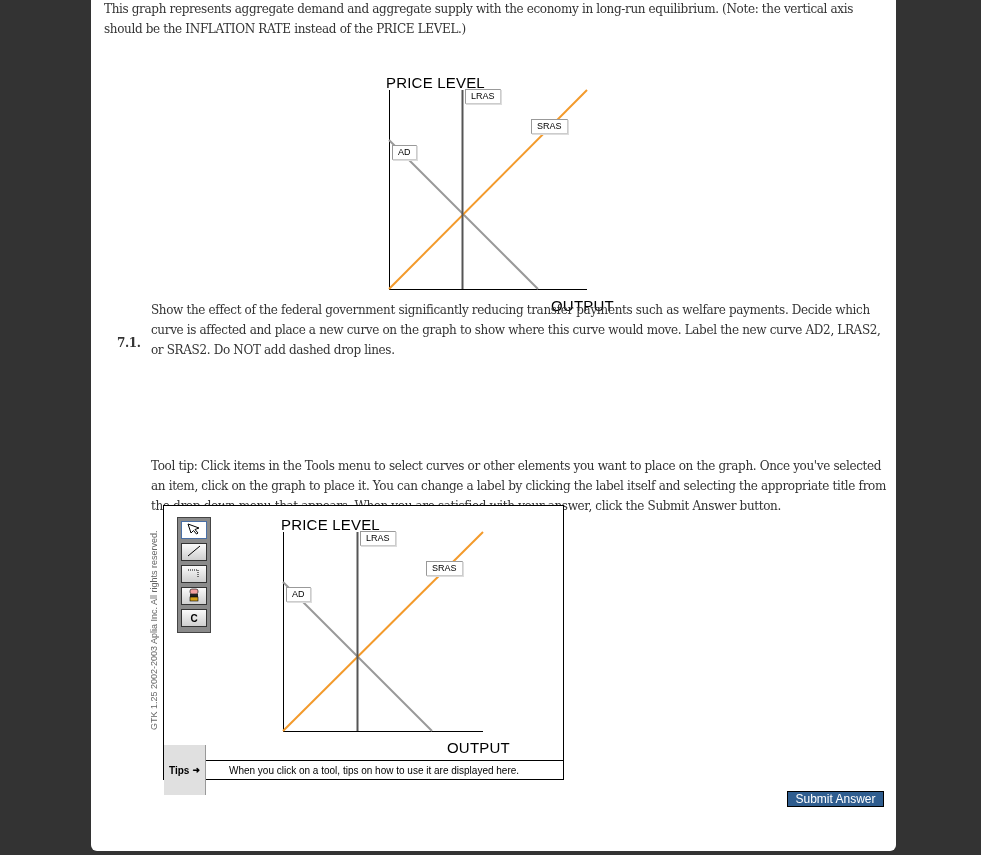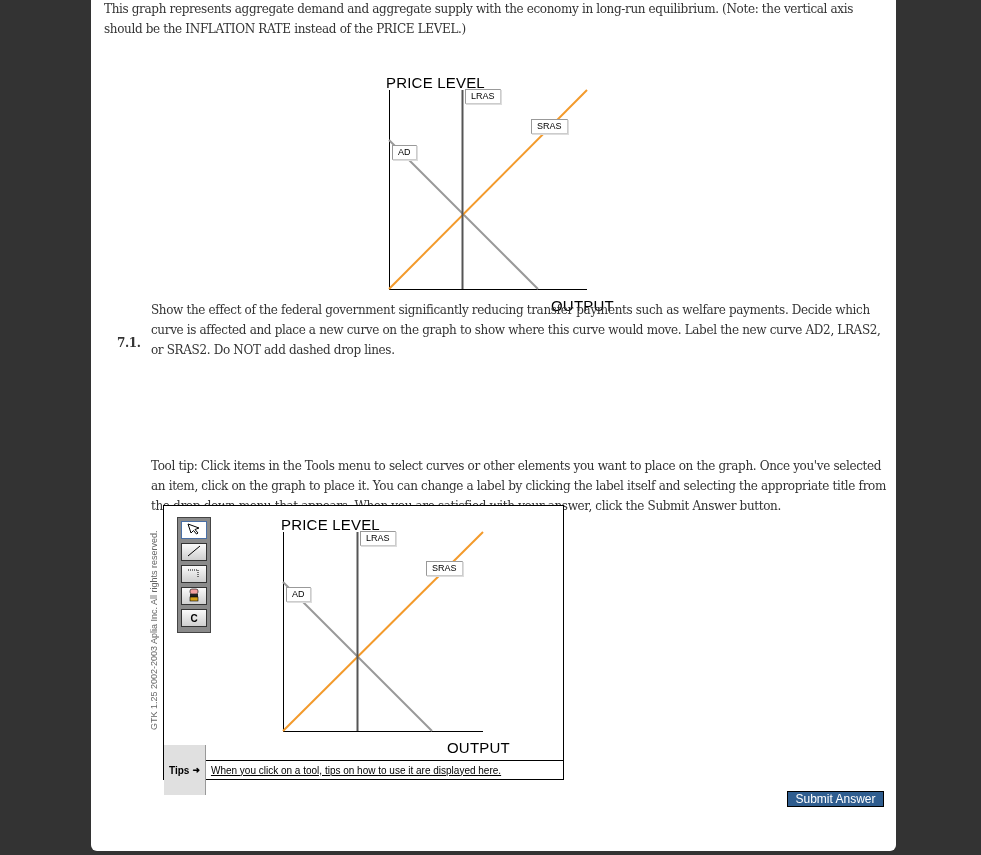--- a/index.html
+++ b/index.html
@@ -13,21 +13,21 @@
   .graph-svg { position:absolute; left:0; top:0; }
   .lbl { position:absolute; font-family:"Liberation Sans", sans-serif; font-size:15px; color:#000; letter-spacing:0.2px; }
   .curve-lbl { position:absolute; font-family:"Liberation Sans", sans-serif; font-size:9px; background:#fff; border:1px solid #999; border-right-color:#ccc; border-bottom-color:#ccc; padding:1px 5px; line-height:11px; box-shadow:1px 1px 0 #ddd; cursor:pointer; }
   .gtk-frame { position:absolute; left:163px; top:505px; width:401px; height:274px; border:1px solid #000; box-sizing:border-box; background:#fff; }
   .copyright { position:absolute; left:149px; top:730px; transform-origin:0 0; transform:rotate(-90deg); font-family:"Liberation Sans", sans-serif; font-size:9px; color:#666; white-space:nowrap; width:230px; }
   .toolbar { position:absolute; left:177px; top:517px; width:34px; height:116px; background:#8a8a8a; border:1px solid #444; box-sizing:border-box; }
   .tool { position:absolute; left:3px; width:26px; height:18px; background:linear-gradient(#fafafa,#cfcfcf); border:1px solid #333; box-sizing:border-box; display:flex; align-items:center; justify-content:center; font-family:"Liberation Sans", sans-serif; font-size:10px; font-weight:bold; cursor:pointer; }
   .tool.active { border:1px solid #4a6fa5; background:#fff; }
   .tips-bar { position:absolute; left:163px; top:760px; width:401px; height:20px; border:1px solid #000; box-sizing:border-box; background:#fff; display:flex; align-items:center; font-family:"Liberation Sans", sans-serif; font-size:10px; }
   .tips-label { background:#e0e0e0; height:100%; display:flex; align-items:center; padding:16px 5px; border-right:1px solid #999; font-weight:bold; }
-  .tips-text { padding-left:5px;text-decoration:underline; }
+  .tips-text { padding-left:23px; }
   .submit-btn { position:absolute; left:787px; top:791px; width:95px; height:14px; background:#2f5d8f; border:1px solid #000; color:#fff; font-family:"Liberation Sans", sans-serif; font-size:12px; text-align:center; line-height:14px; cursor:pointer; box-sizing:content-box; }
   .continue-link { position:absolute; left:743px; top:860px; font-family:"DejaVu Serif", serif; font-size:11px; color:#3a7fbf; letter-spacing:-0.3px; cursor:pointer; }
 </style>
 </head>
 <body>
 
 <div class="panel"></div>
 
 <div class="serif intro">This graph represents aggregate demand and aggregate supply with the economy in long-run equilibrium. (Note: the vertical axis should be the INFLATION RATE instead of the PRICE LEVEL.)</div>
 

